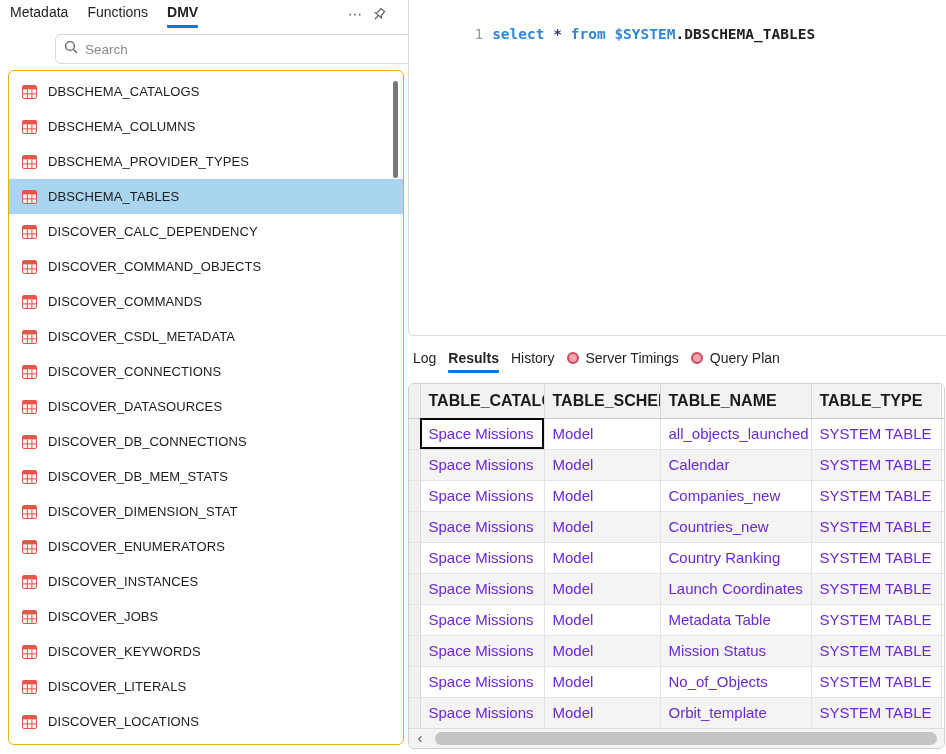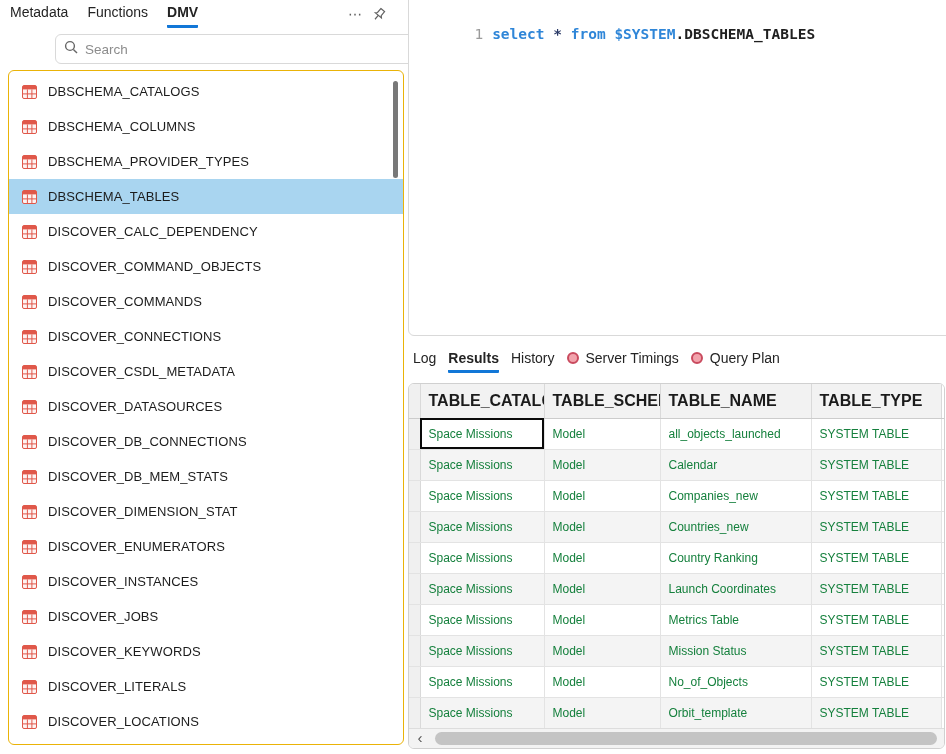--- a/index.html
+++ b/index.html
@@ -52,21 +52,21 @@
 
   
   .grid-wrap { position:absolute; left:408px; top:383px; width:537px; height:366px;
                border:1px solid #d0d0d0; border-radius:6px; background:#fff; overflow:hidden; }
   table.grid { border-collapse:collapse; table-layout:fixed; width:535px; }
   table.grid th, table.grid td { border-right:1px solid #e3e3e3; border-bottom:1px solid #e3e3e3;
                overflow:hidden; white-space:nowrap; }
   table.grid th { height:34px; background:#f2f2f2; font-size:16px; font-weight:bold;
                text-align:left; padding-left:8px; color:#1b1b1b;
                border-right-color:#d9d9d9; border-bottom-color:#cccccc; }
-  table.grid td { height:31px; font-size:12px; padding-left:8px; color:#15803d; background:#fff; }
+  table.grid td { height:31px; font-size:15px; padding-left:8px; color:#6d28d9; background:#fff; }
   table.grid tbody tr:nth-child(even) td { background:#f4f4f4; }
   table.grid .gutter { background:#f0f0f0 !important; border-right-color:#d9d9d9; padding:0; }
   table.grid td.sel { outline:2px solid #0a0a0a; outline-offset:-2px; background:#fff !important; }
   table.grid .filler { border-right:none; padding:0; background:#fff !important; }
 
   .h-scroll { position:absolute; left:0; bottom:0; width:535px; height:20px;
               background:#f3f3f3; border-top:1px solid #ddd; }
   .h-scroll .arrow { position:absolute; left:0; top:0; width:22px; height:19px;
               color:#555; font-size:15px; line-height:18px; text-align:center; }
   .h-scroll .thumb { position:absolute; left:26px; right:7px; top:3px; height:13px;
@@ -193,33 +193,33 @@
         <div class="dmv-item">
           <span>
             <svg width="15" height="14" viewBox="0 0 15 14">
      <rect x="0.5" y="0.5" width="14" height="13" rx="1.5" fill="#fdf3f2" stroke="var(--icon-red)"></rect>
      <rect x="1" y="1" width="13" height="3.4" fill="var(--icon-red)"></rect>
      <line x1="5.4" y1="4.4" x2="5.4" y2="13.5" stroke="var(--icon-red)"></line>
      <line x1="9.9" y1="4.4" x2="9.9" y2="13.5" stroke="var(--icon-red)"></line>
      <line x1="1" y1="8.9" x2="14" y2="8.9" stroke="var(--icon-red)"></line>
    </svg>
           </span>
+          <span class="lbl">DISCOVER_CSDL_METADATA</span>
+        </div>
+        <div class="dmv-item">
+          <span>
+            <svg width="15" height="14" viewBox="0 0 15 14">
+     <rect x="0.5" y="0.5" width="14" height="13" rx="1.5" fill="#fdf3f2" stroke="var(--icon-red)"></rect>
+     <rect x="1" y="1" width="13" height="3.4" fill="var(--icon-red)"></rect>
+     <line x1="5.4" y1="4.4" x2="5.4" y2="13.5" stroke="var(--icon-red)"></line>
+     <line x1="9.9" y1="4.4" x2="9.9" y2="13.5" stroke="var(--icon-red)"></line>
+     <line x1="1" y1="8.9" x2="14" y2="8.9" stroke="var(--icon-red)"></line>
+   </svg>
+          </span>
           <span class="lbl">DISCOVER_CONNECTIONS</span>
-        </div>
-        <div class="dmv-item">
-          <span>
-            <svg width="15" height="14" viewBox="0 0 15 14">
-     <rect x="0.5" y="0.5" width="14" height="13" rx="1.5" fill="#fdf3f2" stroke="var(--icon-red)"></rect>
-     <rect x="1" y="1" width="13" height="3.4" fill="var(--icon-red)"></rect>
-     <line x1="5.4" y1="4.4" x2="5.4" y2="13.5" stroke="var(--icon-red)"></line>
-     <line x1="9.9" y1="4.4" x2="9.9" y2="13.5" stroke="var(--icon-red)"></line>
-     <line x1="1" y1="8.9" x2="14" y2="8.9" stroke="var(--icon-red)"></line>
-   </svg>
-          </span>
-          <span class="lbl">DISCOVER_CSDL_METADATA</span>
         </div>
         <div class="dmv-item">
           <span>
             <svg width="15" height="14" viewBox="0 0 15 14">
      <rect x="0.5" y="0.5" width="14" height="13" rx="1.5" fill="#fdf3f2" stroke="var(--icon-red)"></rect>
      <rect x="1" y="1" width="13" height="3.4" fill="var(--icon-red)"></rect>
      <line x1="5.4" y1="4.4" x2="5.4" y2="13.5" stroke="var(--icon-red)"></line>
      <line x1="9.9" y1="4.4" x2="9.9" y2="13.5" stroke="var(--icon-red)"></line>
      <line x1="1" y1="8.9" x2="14" y2="8.9" stroke="var(--icon-red)"></line>
    </svg>
@@ -431,21 +431,21 @@
             <td>Space Missions</td>
             <td>Model</td>
             <td>Launch Coordinates</td>
             <td>SYSTEM TABLE</td>
             <td class="filler"></td>
           </tr>
           <tr>
             <td class="gutter"></td>
             <td>Space Missions</td>
             <td>Model</td>
-            <td>Metrics Table</td>
+            <td>Metadata Table</td>
             <td>SYSTEM TABLE</td>
             <td class="filler"></td>
           </tr>
           <tr>
             <td class="gutter"></td>
             <td>Space Missions</td>
             <td>Model</td>
             <td>Mission Status</td>
             <td>SYSTEM TABLE</td>
             <td class="filler"></td>

